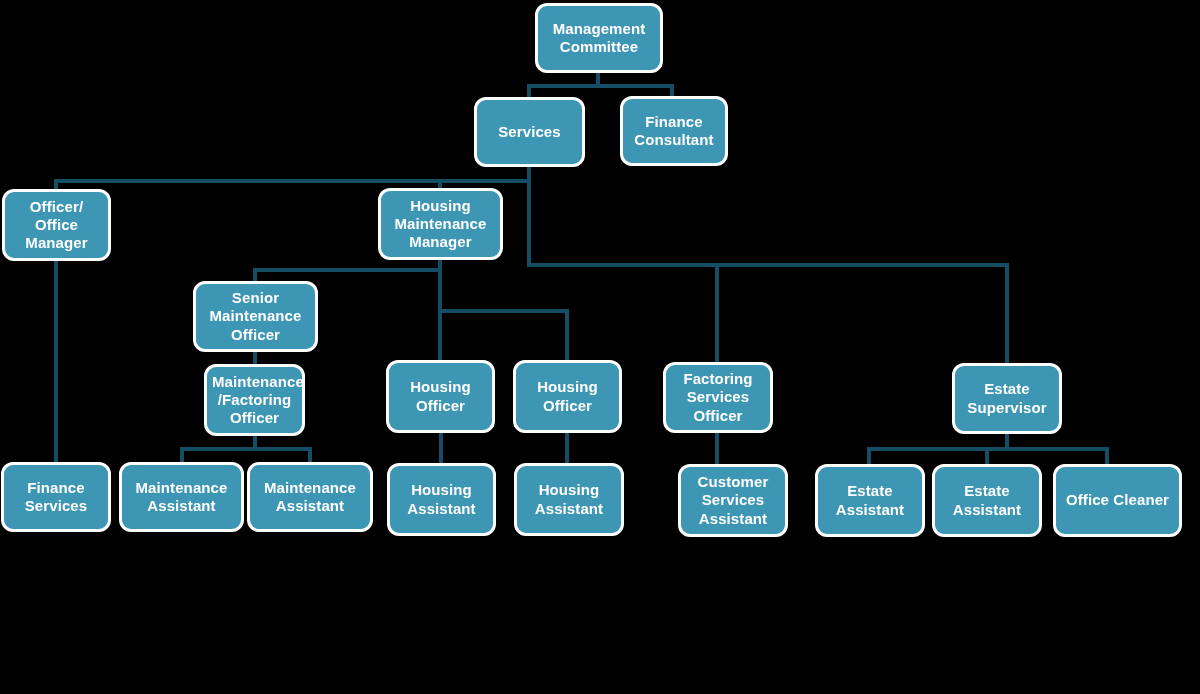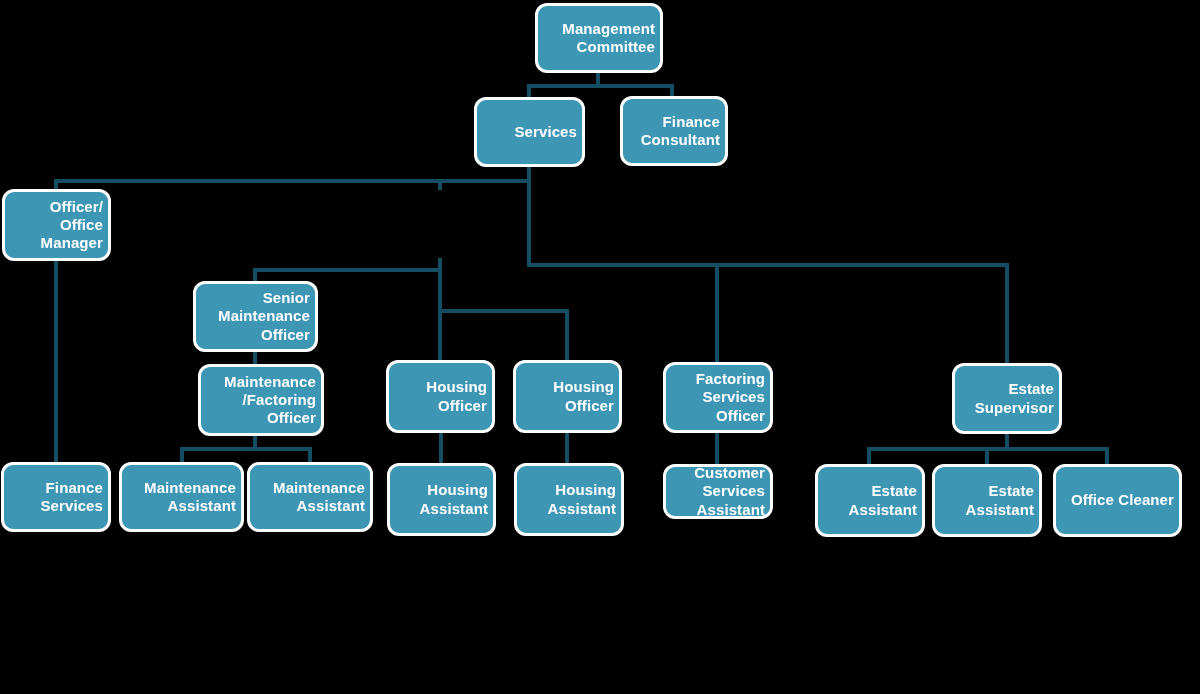--- a/index.html
+++ b/index.html
@@ -31,21 +31,21 @@
     align-items:center;
     justify-content:center;
     text-align:center;
     padding:3px 5px;
     color:var(--text);
     font-weight:bold;
     font-size:15px;
     line-height:1.22;
     letter-spacing:0.1px;
   }
-  .node span{display:block;width:100%;text-align:right;}
+  .node span{display:block;width:100%;}
 </style>
 </head>
 <body>
 
 <div class="stage">
 
   <div class="line" style="left:596px;top:71px;width:4px;height:15px"></div>
   <div class="line" style="left:527px;top:84px;width:147px;height:4px"></div>
   <div class="line" style="left:527px;top:84px;width:4px;height:14px"></div>
   <div class="line" style="left:670px;top:84px;width:4px;height:13px"></div>
@@ -88,24 +88,27 @@
   </div>
   <div class="node" style="left:474px;top:97px;width:111px;height:70px">
     <span>Services</span>
   </div>
   <div class="node" style="left:620px;top:96px;width:108px;height:70px">
     <span>Finance Consultant</span>
   </div>
   <div class="node" style="left:2px;top:189px;width:109px;height:72px">
     <span>Officer/ Office Manager</span>
   </div>
+  <div class="node" style="left:378px;top:188px;width:125px;height:72px">
+    <span>Housing Maintenance Manager</span>
+  </div>
   <div class="node" style="left:193px;top:281px;width:125px;height:71px">
     <span>Senior Maintenance Officer</span>
   </div>
-  <div class="node" style="left:198px;top:364px;width:126px;height:72px">
+  <div class="node" style="left:204px;top:364px;width:101px;height:72px">
     <span>Maintenance /Factoring Officer</span>
   </div>
   <div class="node" style="left:386px;top:360px;width:109px;height:73px">
     <span>Housing Officer</span>
   </div>
   <div class="node" style="left:513px;top:360px;width:109px;height:73px">
     <span>Housing Officer</span>
   </div>
   <div class="node" style="left:663px;top:362px;width:110px;height:71px">
     <span>Factoring Services Officer</span>
@@ -121,21 +124,21 @@
   </div>
   <div class="node" style="left:247px;top:462px;width:126px;height:70px">
     <span>Maintenance Assistant</span>
   </div>
   <div class="node" style="left:387px;top:463px;width:109px;height:73px">
     <span>Housing Assistant</span>
   </div>
   <div class="node" style="left:514px;top:463px;width:110px;height:73px">
     <span>Housing Assistant</span>
   </div>
-  <div class="node" style="left:663px;top:464px;width:110px;height:55px">
+  <div class="node" style="left:678px;top:464px;width:110px;height:73px">
     <span>Customer Services Assistant</span>
   </div>
   <div class="node" style="left:815px;top:464px;width:110px;height:73px">
     <span>Estate Assistant</span>
   </div>
   <div class="node" style="left:932px;top:464px;width:110px;height:73px">
     <span>Estate Assistant</span>
   </div>
   <div class="node" style="left:1053px;top:464px;width:129px;height:73px">
     <span>Office Cleaner</span>

